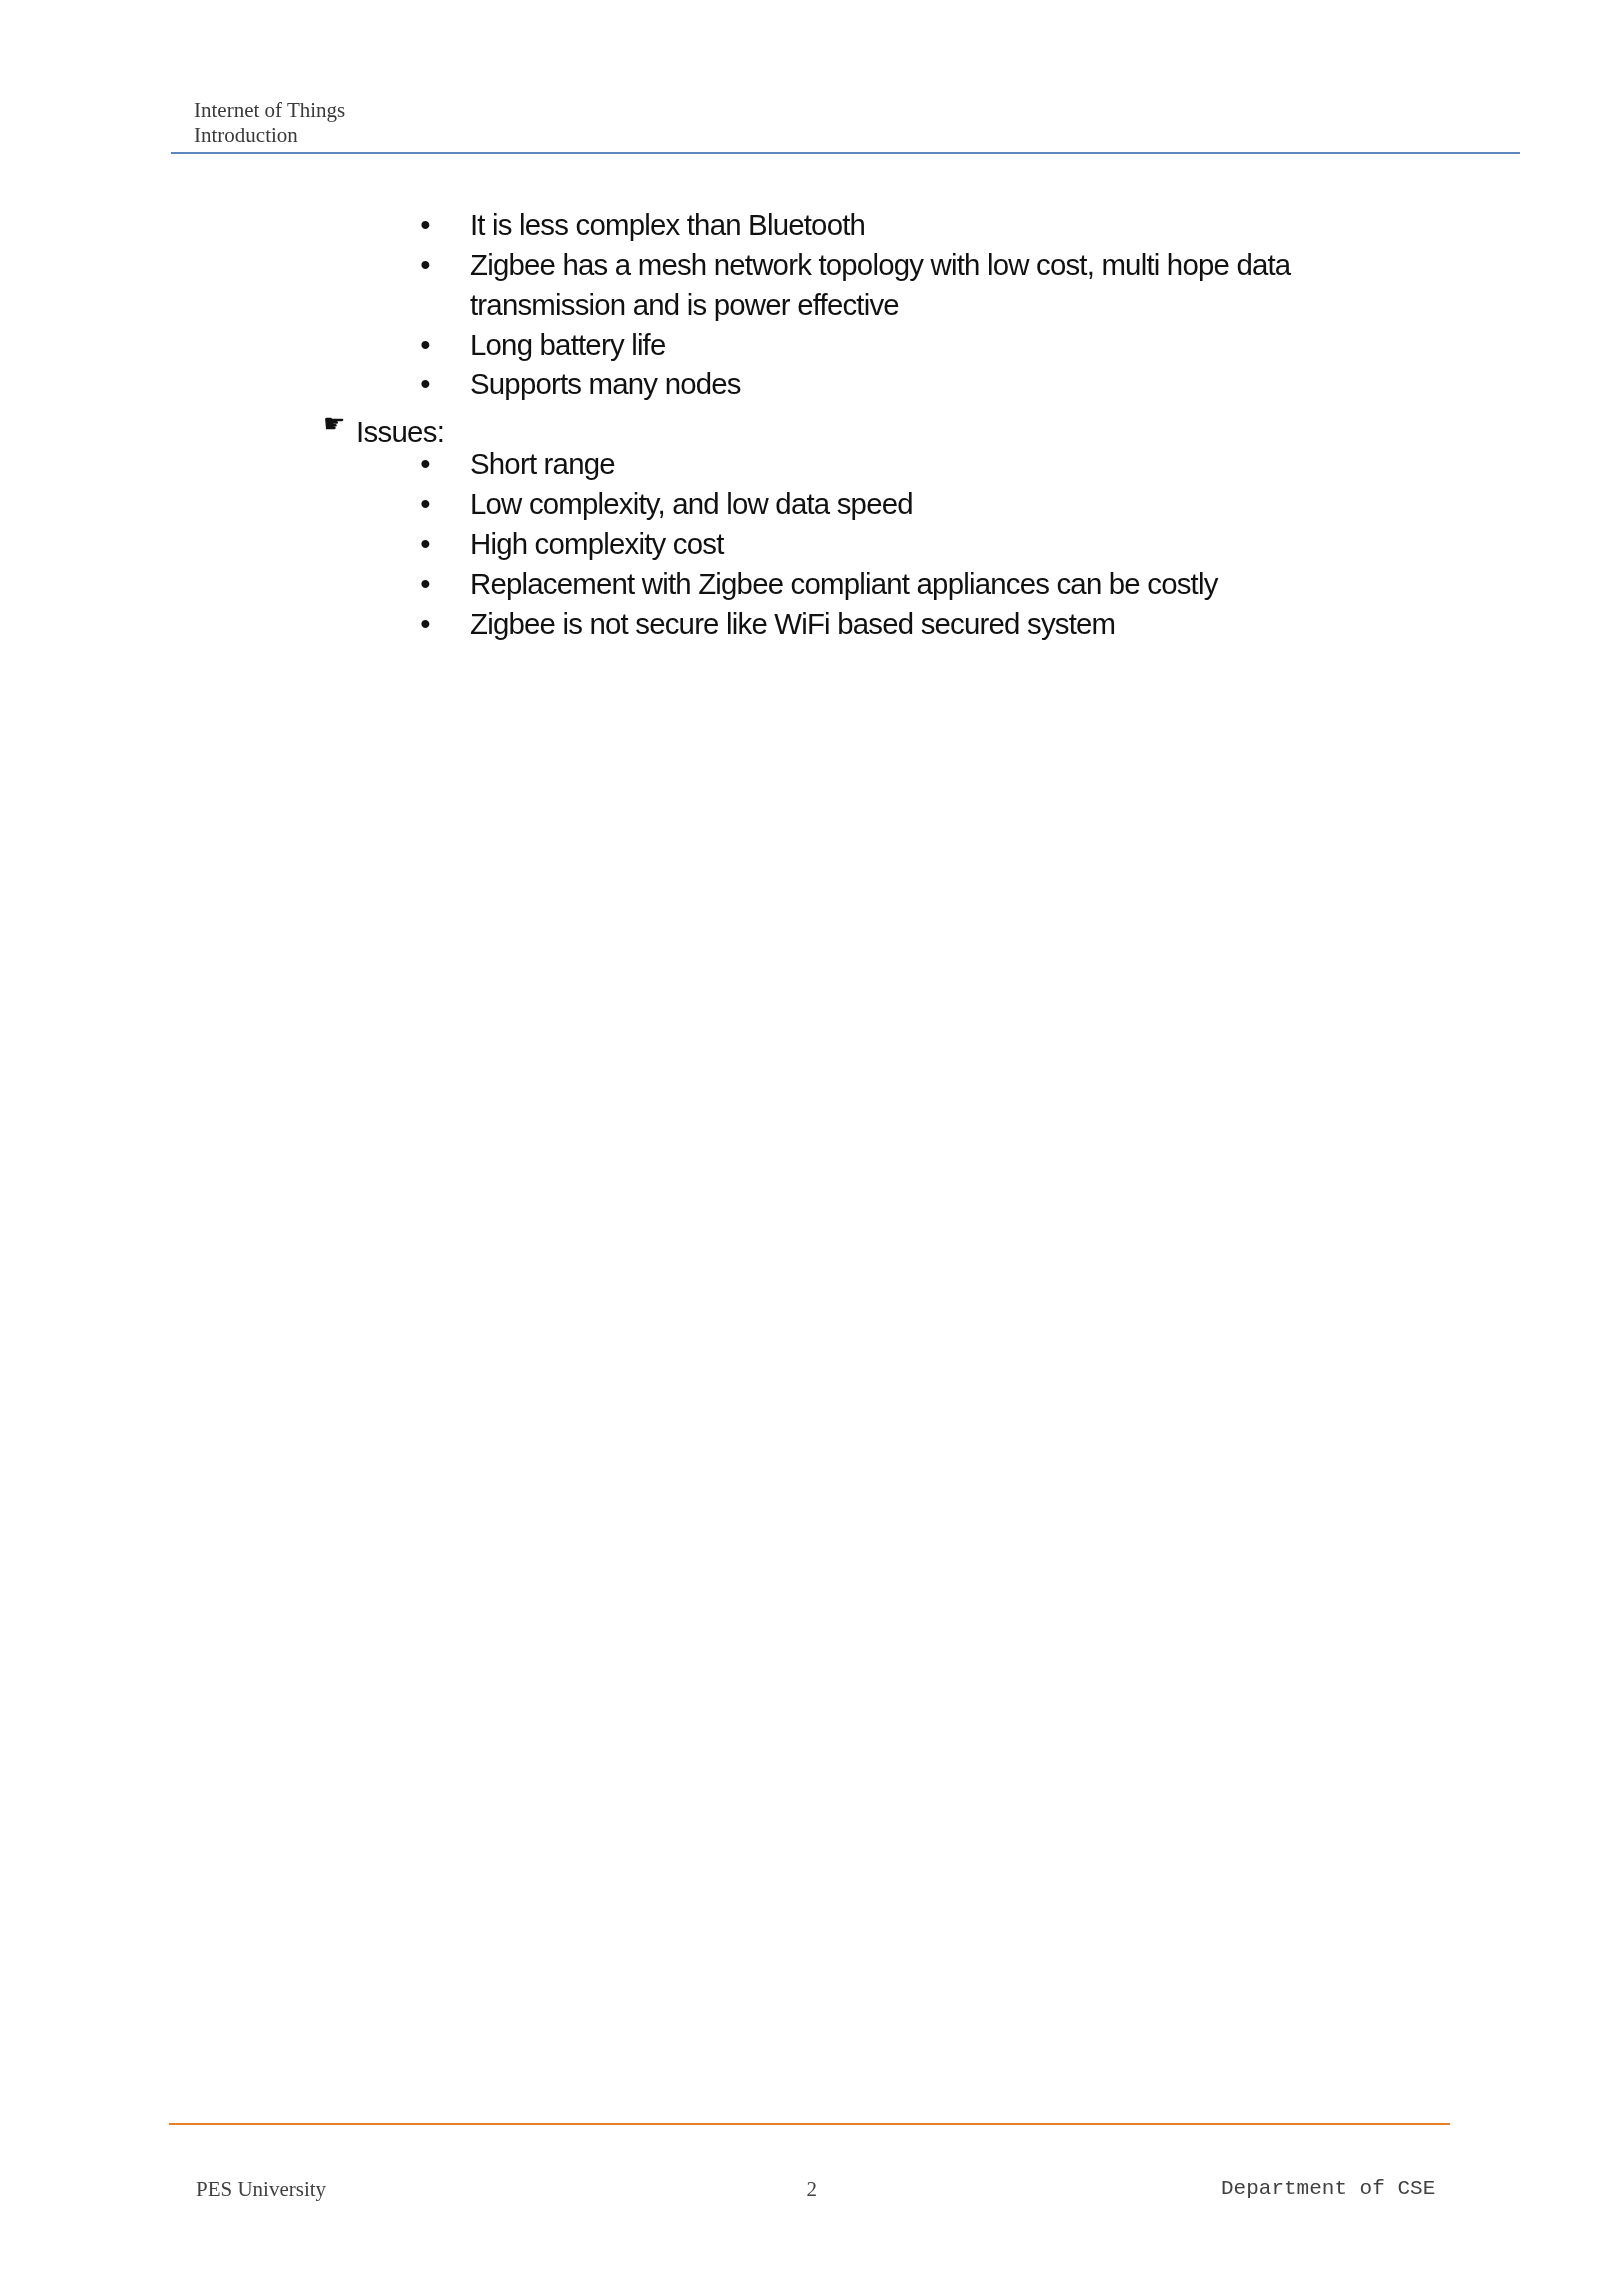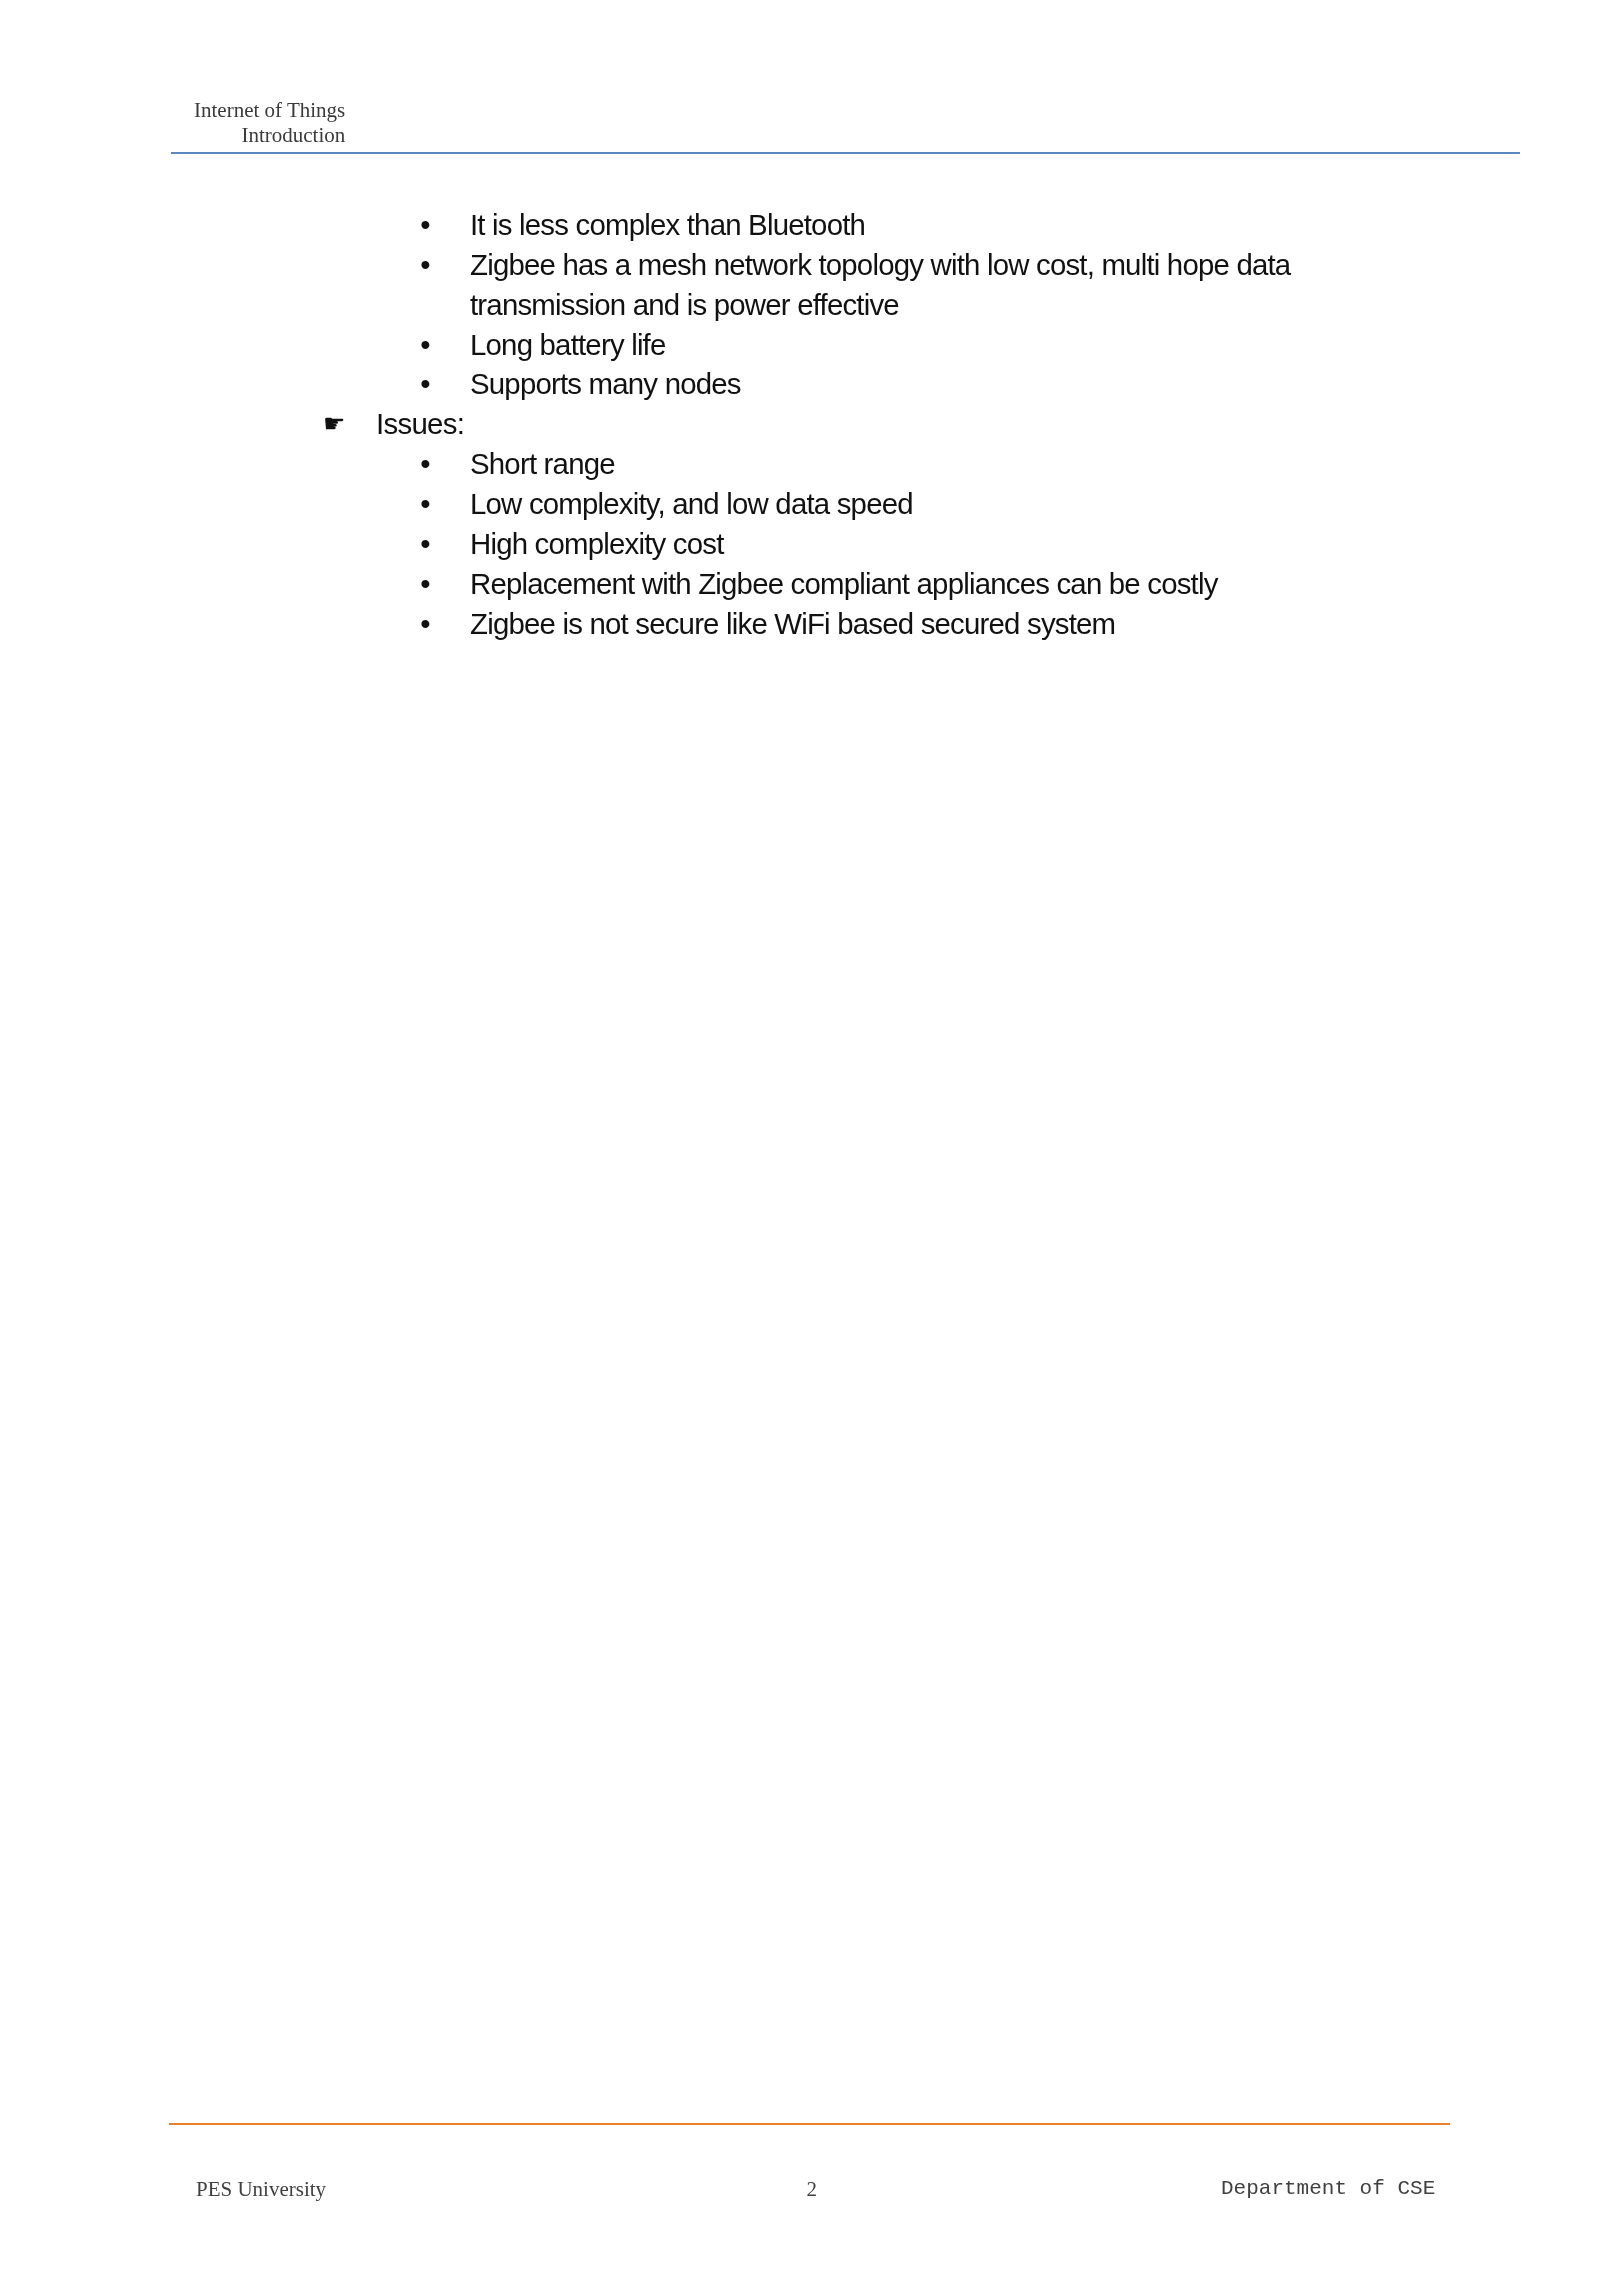--- a/index.html
+++ b/index.html
@@ -24,21 +24,21 @@
     
     .running-header {
       position: absolute;
       left: 194px;
       top: 98px;
       font-family: "Liberation Serif", "DejaVu Serif", serif;
       font-size: 21px;
       line-height: 25px;
       color: #3a3a3a;
     }
-    .running-header div { white-space: nowrap; text-align: right; }
+    .running-header div { white-space: nowrap; }
     .header-rule {
       position: absolute;
       left: 171px;
       top: 152px;
       width: 1349px;
       height: 2px;
       background: #5b87c0;
     }
 
     
@@ -69,22 +69,23 @@
       letter-spacing: -0.8px;
     }
     .section-icon {
       position: absolute;
       left: 323px;
       font-size: 25px;
       font-family: "DejaVu Sans", sans-serif;
     }
     .section-text {
       position: absolute;
-      left: 376px;
+      left: 356px;
       letter-spacing: -0.7px;
+      margin-top: 8px;
     }
 
     
     .footer-rule {
       position: absolute;
       left: 169px;
       top: 2123px;
       width: 1281px;
       height: 2px;
       background: #e8802a;

